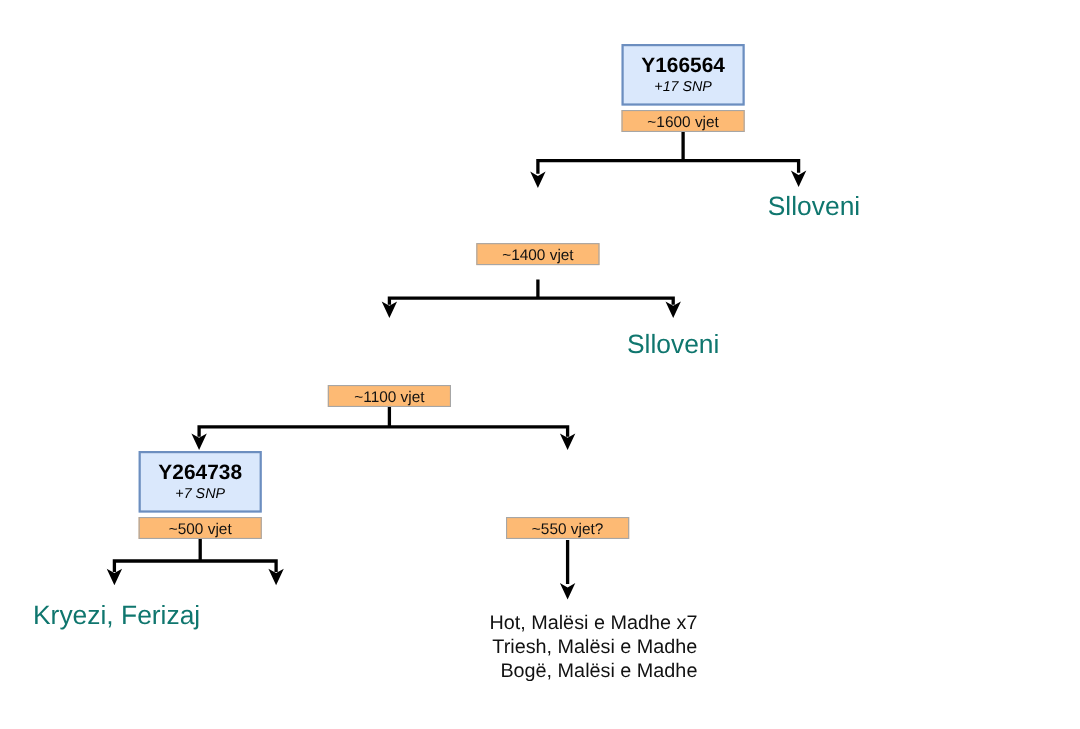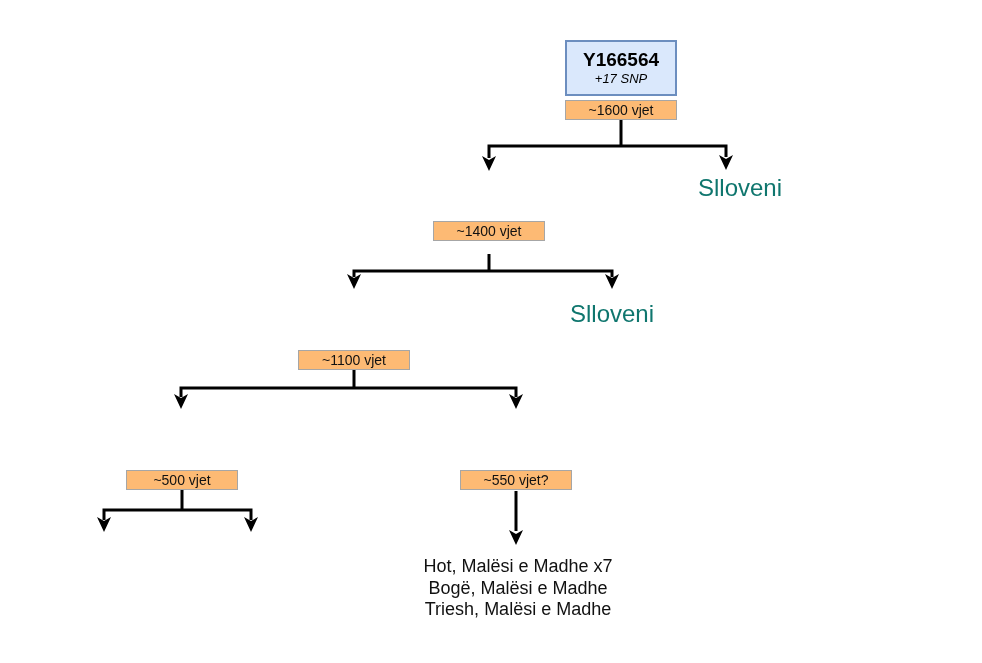--- a/index.html
+++ b/index.html
@@ -16,21 +16,21 @@
   .node-title{font-size:19px;font-weight:bold;color:#000;line-height:1.1;white-space:nowrap;}
   .node-snp{font-size:13px;font-style:italic;color:#000;margin-top:1px;white-space:nowrap;}
   .age{
     position:absolute;width:112px;height:20px;box-sizing:border-box;
     background:#fdba74;border:1px solid #a6a6a6;
     display:flex;align-items:center;justify-content:center;
     font-size:14px;color:#111;white-space:nowrap;
   }
   .leaf{position:absolute;font-size:24px;color:#0f766e;text-align:center;white-space:nowrap;}
   .leaf-block{position:absolute;width:232px;font-size:18px;color:#111;text-align:center;line-height:21.5px;}
-  .leaf-block div{white-space:nowrap;}
+  .leaf-block div{white-space:nowrap;text-align:right;}
   .logo{position:absolute;left:800px;top:18px;width:180px;height:128px;}
   .logo-eagle{position:absolute;left:22px;top:2px;width:132px;height:124px;}
   .logo-word{
     position:absolute;left:0;top:38px;width:180px;text-align:center;
     font-size:31px;font-weight:bold;color:#e21d25;letter-spacing:.5px;line-height:1;
   }
   .logo-tag{
     position:absolute;left:0;top:74px;width:180px;text-align:center;
     font-size:8.5px;font-weight:bold;color:#1c1c1c;white-space:nowrap;
   }
@@ -64,27 +64,32 @@
   <div class="node" style="left:565px;top:40px">
     <div class="node-title">Y166564</div>
     <div class="node-snp">+17 SNP</div>
   </div>
   <div class="age" style="left:565px;top:100px">~1600 vjet</div>
 
   <div class="age" style="left:433px;top:221px">~1400 vjet</div>
 
   <div class="age" style="left:298px;top:350px">~1100 vjet</div>
 
+  <div class="node" style="left:126px;top:410px">
+    <div class="node-title">Y264738</div>
+    <div class="node-snp">+7 SNP</div>
+  </div>
   <div class="age" style="left:126px;top:470px">~500 vjet</div>
 
   <div class="age" style="left:460px;top:470px">~550 vjet?</div>
 
   <div class="leaf" style="left:690px;top:174px;width:100px">Slloveni</div>
   <div class="leaf" style="left:562px;top:300px;width:100px">Slloveni</div>
+  <div class="leaf" style="left:26px;top:546px;width:160px">Kryezi, Ferizaj</div>
 
   <div class="leaf-block" style="left:402px;top:556px">
     <div>Hot, Malësi e Madhe x7</div>
+    <div>Triesh, Malësi e Madhe</div>
     <div>Bogë, Malësi e Madhe</div>
-    <div>Triesh, Malësi e Madhe</div>
   </div>
 
 
 </div>
 
 </body></html>

